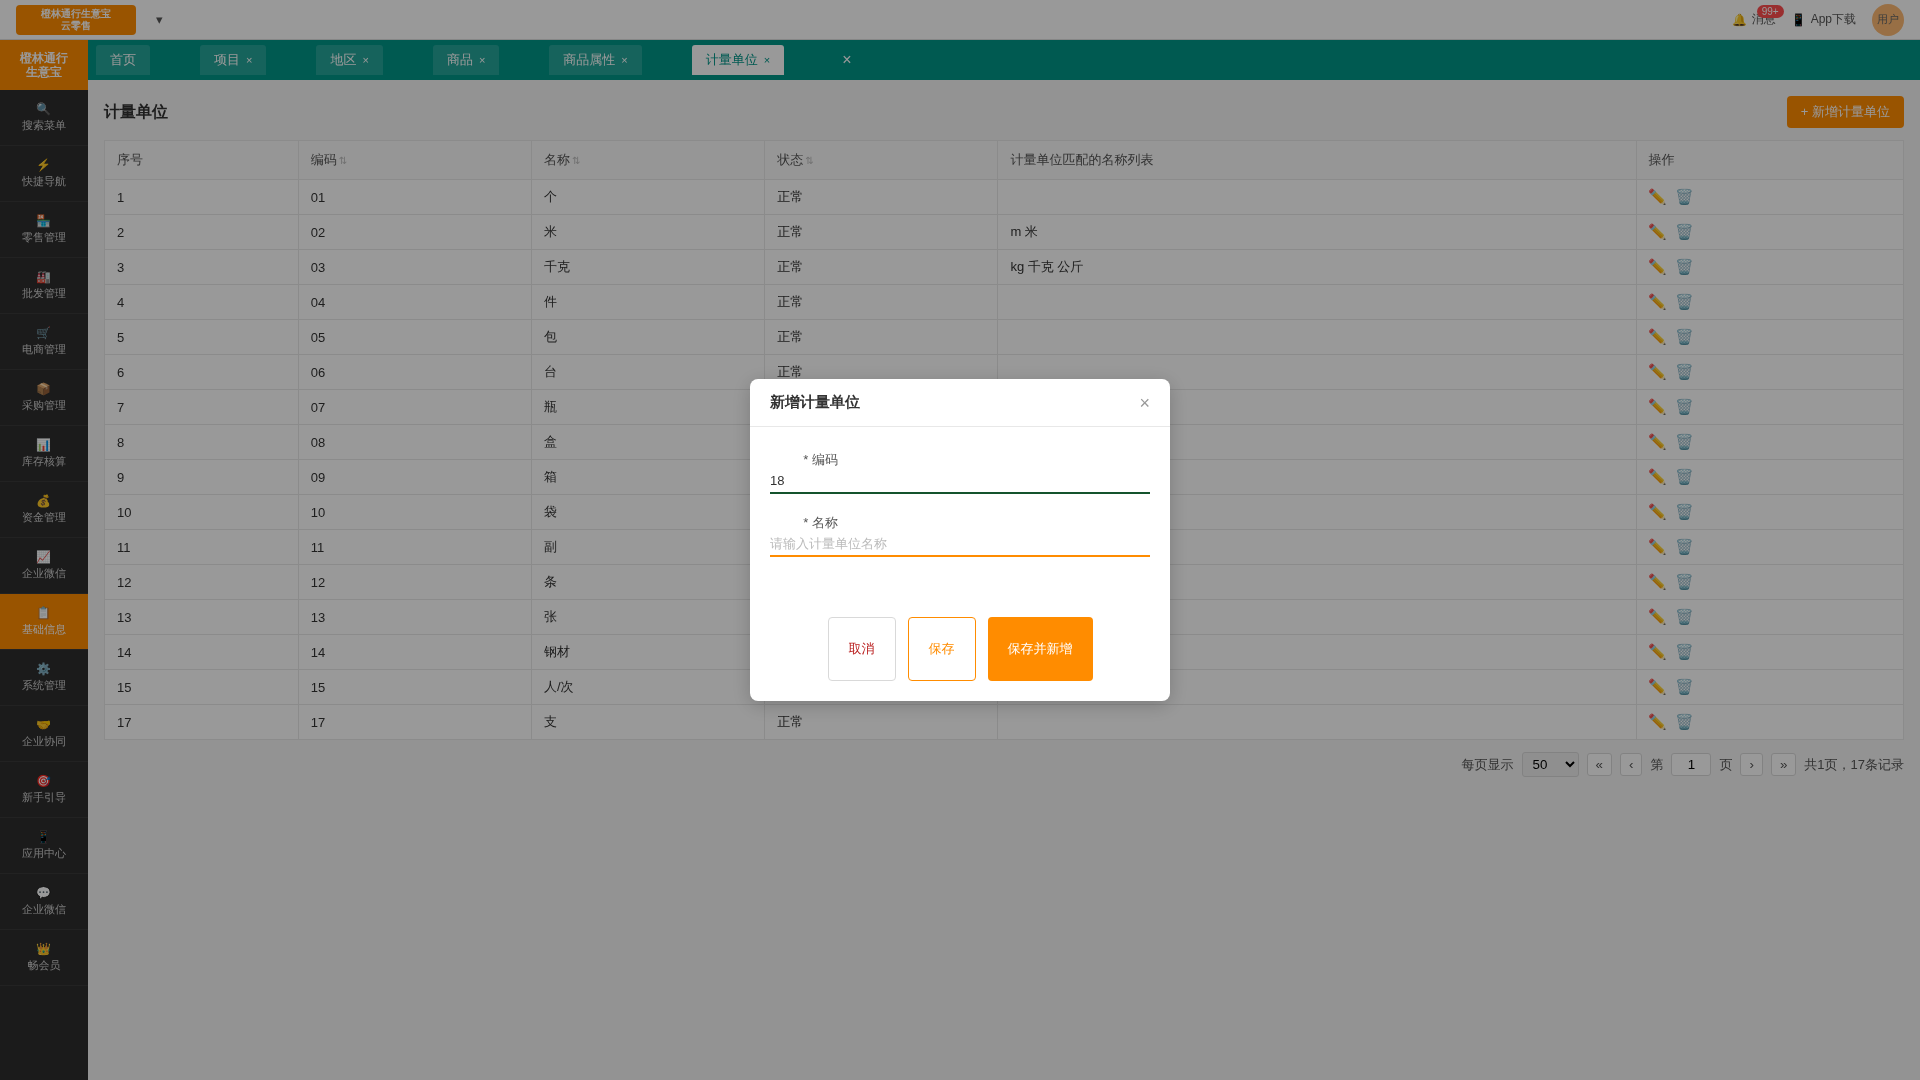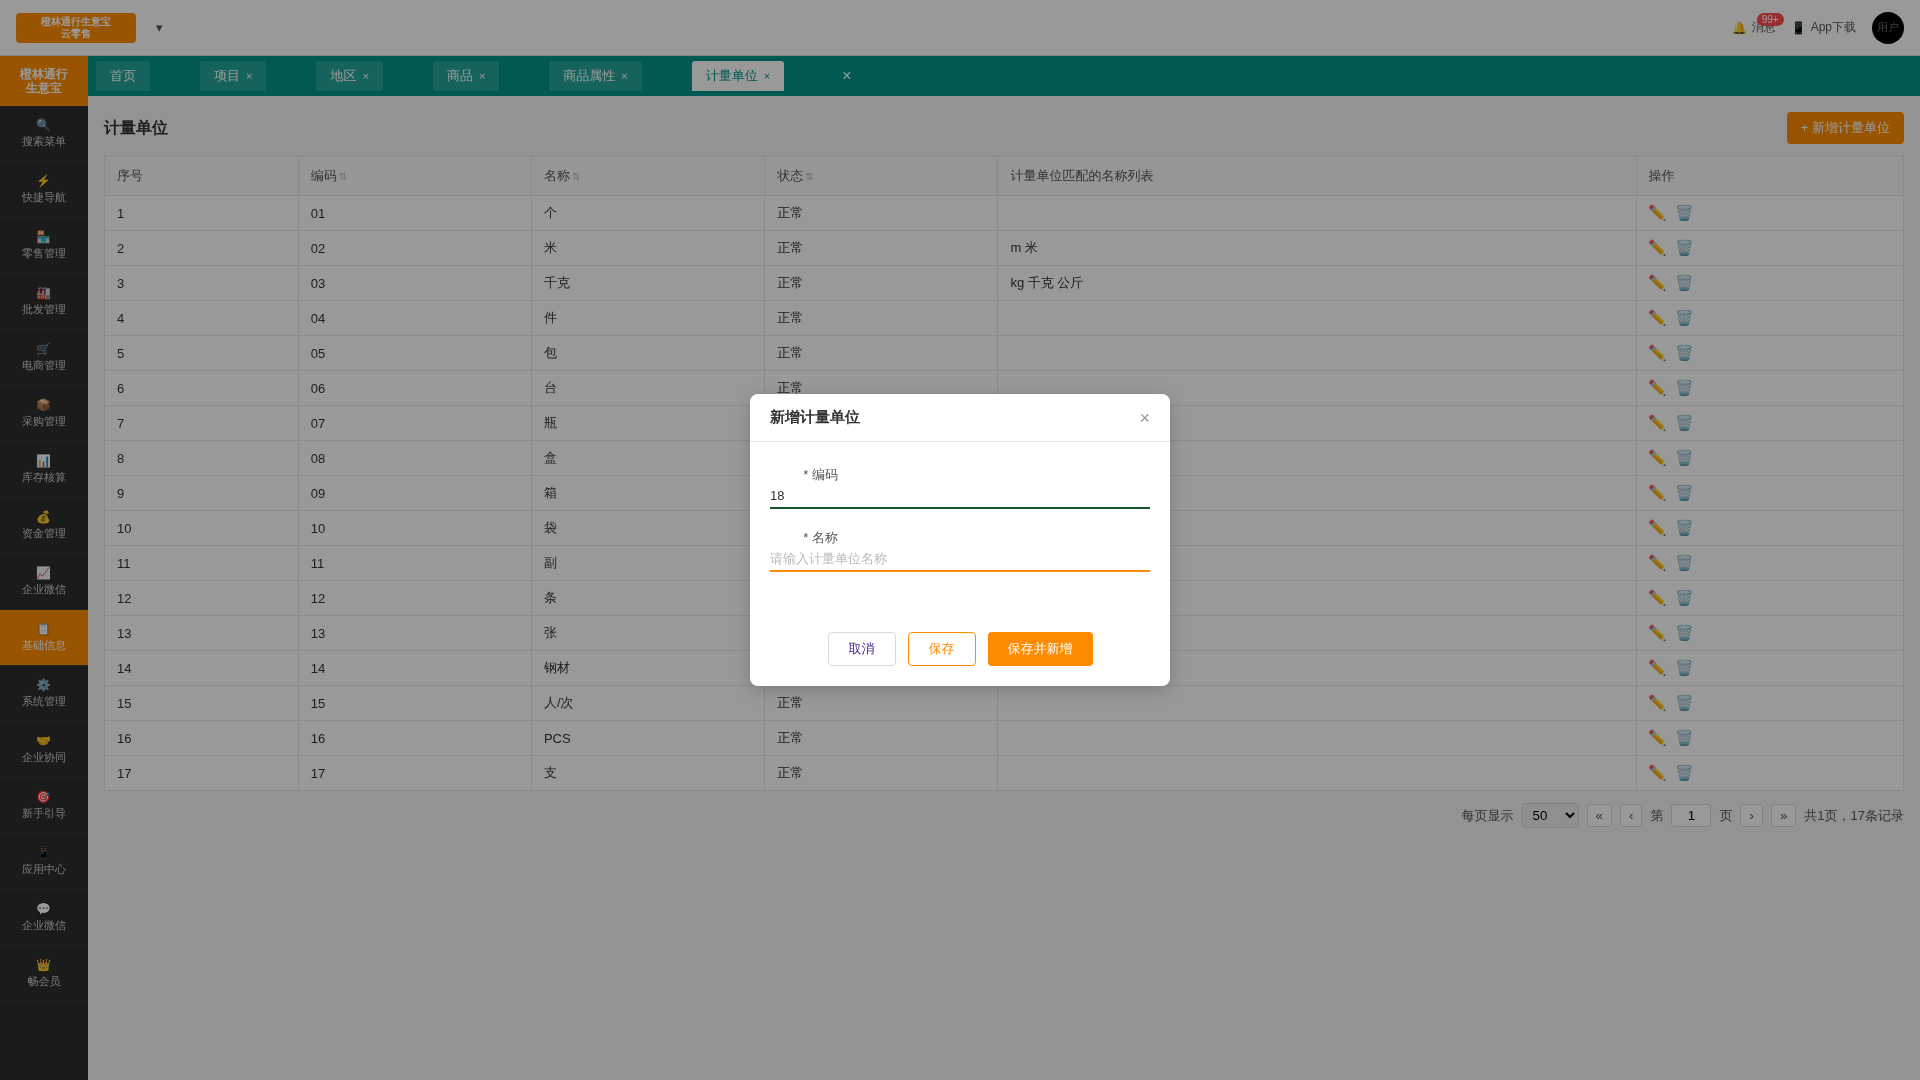--- a/index.html
+++ b/index.html
@@ -1,40 +1,40 @@
 <!DOCTYPE html>
 <html><head>
   <meta charset="utf-8">
   <style>
     * { box-sizing: border-box; margin: 0; padding: 0; }
     body { font-family: 'Microsoft YaHei', Arial, sans-serif; font-size: 13px; background: #f0f0f0; color: #333; overflow: hidden; }
 
     
     .app-container { display: flex; flex-direction: column; height: 1080px; width: 1920px; }
-    .top-bar { height: 56px; background: #fff; display: flex; align-items: center; padding: 0 16px; border-bottom: 1px solid #e0e0e0; flex-shrink: 0; }
+    .top-bar { height: 40px; background: #fff; display: flex; align-items: center; padding: 0 16px; border-bottom: 1px solid #e0e0e0; flex-shrink: 0; }
     .main-layout { display: flex; flex: 1; overflow: hidden; }
 
     
     .sidebar { width: 88px; background: #2d2d2d; display: flex; flex-direction: column; flex-shrink: 0; }
     .sidebar-logo { height: 50px; display: flex; align-items: center; justify-content: center; background: #ff8c00; }
     .sidebar-logo-text { color: #fff; font-size: 12px; font-weight: bold; text-align: center; line-height: 1.2; }
     .sidebar-nav { flex: 1; overflow-y: auto; }
     .sidebar-item { display: flex; align-items: center; justify-content: center; padding: 12px 8px; color: #ccc; font-size: 12px; cursor: pointer; text-align: center; flex-direction: column; border-bottom: 1px solid #3a3a3a; }
     .sidebar-item.active { background: #ff8c00; color: #fff; }
     .sidebar-item .item-text { font-size: 11px; margin-top: 2px; }
 
     
     .top-bar-logo { display: flex; align-items: center; margin-right: 20px; }
     .top-bar-logo-placeholder { width: 120px; height: 30px; background: #ff8c00; border-radius: 4px; display: flex; align-items: center; justify-content: center; color: white; font-size: 12px; font-weight: bold; }
     .top-bar-dropdown { display: flex; align-items: center; cursor: pointer; color: #555; font-size: 13px; }
     .top-bar-right { margin-left: auto; display: flex; align-items: center; gap: 16px; }
     .notification-btn { position: relative; cursor: pointer; display: flex; align-items: center; gap: 4px; color: #555; font-size: 12px; }
     .notification-badge { background: #ff4d4f; color: white; border-radius: 10px; padding: 1px 5px; font-size: 10px; position: absolute; top: -6px; right: -8px; }
     .app-download { display: flex; align-items: center; gap: 4px; color: #555; font-size: 12px; cursor: pointer; }
-    .user-avatar { width: 32px; height: 32px; background: #000000; border-radius: 50%; cursor: pointer; display: flex; align-items: center; justify-content: center; font-size: 11px; color: #666; }
+    .user-avatar { width: 32px; height: 32px; background: #fdba74; border-radius: 50%; cursor: pointer; display: flex; align-items: center; justify-content: center; font-size: 11px; color: #666; }
 
     
     .tab-bar { height: 40px; background: #009688; display: flex; align-items: center; padding: 0 8px; flex-shrink: 0; gap: 48px; }
     .tab-item { display: flex; align-items: center; padding: 6px 14px; background: rgba(255,255,255,0.15); color: #fff; font-size: 13px; cursor: pointer; border-radius: 3px 3px 0 0; margin-right: 2px; gap: 6px; }
     .tab-item.active { background: #fff; color: #009688; }
     .tab-close { font-size: 11px; color: inherit; cursor: pointer; }
     .tab-close-btn { margin-left: auto; margin-left: 8px; background: none; border: none; cursor: pointer; color: #fff; font-size: 16px; }
     .content-area { flex: 1; background: #f5f5f5; overflow: auto; padding: 16px; position: relative; }
 
     
@@ -63,21 +63,21 @@
     .modal-header { display: flex; align-items: center; justify-content: space-between; padding: 14px 20px; border-bottom: 1px solid #e8e8e8; }
     .modal-title { font-size: 15px; font-weight: 600; color: #333; }
     .modal-close { background: none; border: none; cursor: pointer; font-size: 18px; color: #999; line-height: 1; }
     .modal-body { padding: 24px 20px; }
     .form-row { display: flex; margin-bottom: 20px; flex-direction: column; }
     .form-label { width: 80px; text-align: right; padding-right: 12px; font-size: 13px; color: #555; flex-shrink: 0; }
     .form-input { flex: 1; border: none; border-bottom: 2px solid #14532d; padding: 4px 0; font-size: 13px; outline: none; color: #333; }
     .form-input.active-border { border-bottom-color: #ff8c00; }
     .form-input::placeholder { color: #bbb; }
     .modal-footer { display: flex; justify-content: center; gap: 12px; padding: 16px 20px 20px; }
-    .btn-cancel { border: 1px solid #d9d9d9; background: #fff; color: #4c1d95; padding: 7px 20px; border-radius: 4px; cursor: pointer; font-size: 13px; }
+    .btn-cancel { border: 1px solid #d9d9d9; background: #fff; color: #b91c1c; padding: 22px 20px; border-radius: 4px; cursor: pointer; font-size: 13px; }
     .btn-save { background: #fff; border: 1px solid #ff8c00; color: #ff8c00; padding: 7px 20px; border-radius: 4px; cursor: pointer; font-size: 13px; }
     .btn-save-new { background: #ff8c00; color: #fff; border: none; padding: 7px 20px; border-radius: 4px; cursor: pointer; font-size: 13px; }
 
     .sort-icon { display: inline-block; color: #bbb; font-size: 10px; margin-left: 2px; }
   </style>
 </head>
 <body>
 
 <div class="app-container">
 
@@ -416,33 +416,20 @@
       <td class="status-normal">正常</td>
       <td></td>
       <td>
         <div class="action-btns">
           <button class="action-btn" title="编辑">✏️</button>
           <button class="action-btn delete" title="删除">🗑️</button>
         </div>
       </td>
     </tr>
               <tr>
-      <td>16</td>
-      <td>16</td>
-      <td>PCS</td>
-      <td class="status-normal">正常</td>
-      <td></td>
-      <td>
-        <div class="action-btns">
-          <button class="action-btn" title="编辑">✏️</button>
-          <button class="action-btn delete" title="删除">🗑️</button>
-        </div>
-      </td>
-    </tr>
-              <tr>
       <td>17</td>
       <td>17</td>
       <td>支</td>
       <td class="status-normal">正常</td>
       <td></td>
       <td>
         <div class="action-btns">
           <button class="action-btn" title="编辑">✏️</button>
           <button class="action-btn delete" title="删除">🗑️</button>
         </div>

